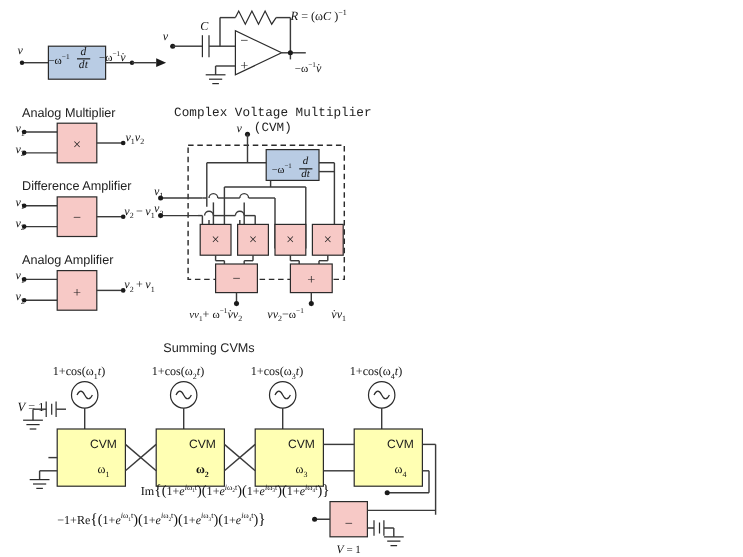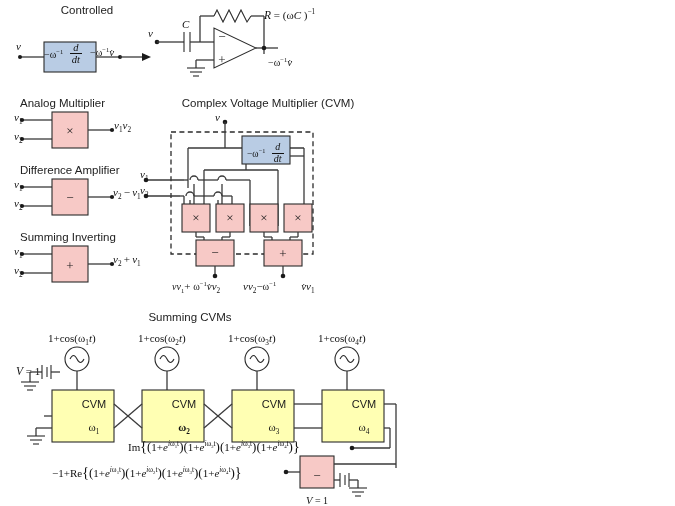--- a/index.html
+++ b/index.html
@@ -19,21 +19,20 @@
   .wire{stroke:#3a3a3a;stroke-width:1.3;fill:none;}
   .thin{stroke:#2b2b2b;stroke-width:1.1;fill:none;}
   .dash{stroke:#2b2b2b;stroke-width:1.3;fill:none;stroke-dasharray:5,3.4;}
   .dot{fill:#1a1a1a;}
   .opsym{font-family:"Liberation Serif",serif;font-size:13px;fill:#1a1a1a;text-anchor:middle;}
 </style>
 </head>
 <body>
 
 <div class="abs ttl" style="left:12px;top:3px;width:150px;">
-  <div>Controlled</div>
 </div>
 
 <div class="abs" style="left:8px;top:32px;">
 <svg width="170" height="50">
   <line class="wire" x1="12" y1="25" x2="36" y2="25"></line>
   <circle class="dot" cx="12" cy="25" r="2"></circle>
   <rect class="blk blue" x="36" y="10" width="52" height="30"></rect>
   <line class="wire" x1="88" y1="25" x2="112" y2="25"></line>
   <circle class="dot" cx="112" cy="25" r="2"></circle>
 </svg>
@@ -124,38 +123,38 @@
   <rect class="blk pink" x="44" y="2" width="36" height="36"></rect>
   <line class="wire" x1="80" y1="20" x2="104" y2="20"></line>
   <circle class="dot" cx="104" cy="20" r="2.1"></circle>
   <text class="opsym" x="62" y="25">−</text>
 </svg>
 </div>
 <div class="abs" style="left:14px;top:174px;"><span class="math">v<sub>1</sub></span></div>
 <div class="abs" style="left:14px;top:193px;"><span class="math">v<sub>2</sub></span></div>
 <div class="abs" style="left:113px;top:182px;"><span class="math">v<sub>2</sub></span><span class="mathn"> − </span><span class="math">v<sub>1</sub></span></div>
 
-<div class="abs ttl" style="left:8px;top:230px;width:150px;text-align:left;padding-left:12px;">Summing Inverting</div>
+<div class="abs ttl" style="left:8px;top:230px;width:150px;text-align:left;padding-left:12px;">Analog Amplifier</div>
 <div class="abs" style="left:8px;top:244px;">
 <svg width="140" height="42">
   <line class="wire" x1="14" y1="10" x2="44" y2="10"></line>
   <line class="wire" x1="14" y1="29" x2="44" y2="29"></line>
   <circle class="dot" cx="14" cy="10" r="2.1"></circle>
   <circle class="dot" cx="14" cy="29" r="2.1"></circle>
   <rect class="blk pink" x="44" y="2" width="36" height="36"></rect>
   <line class="wire" x1="80" y1="20" x2="104" y2="20"></line>
   <circle class="dot" cx="104" cy="20" r="2.1"></circle>
   <text class="opsym" x="62" y="26">+</text>
 </svg>
 </div>
 <div class="abs" style="left:14px;top:241px;"><span class="math">v<sub>1</sub></span></div>
 <div class="abs" style="left:14px;top:260px;"><span class="math">v<sub>2</sub></span></div>
 <div class="abs" style="left:113px;top:249px;"><span class="math">v<sub>2</sub></span><span class="mathn"> + </span><span class="math">v<sub>1</sub></span></div>
 
-<div class="abs ttl" style="left:168px;top:96px;width:200px;">Complex Voltage Multiplier (CVM)</div>
+<div class="abs ttl" style="left:148px;top:96px;width:200px;font-family:Liberation Mono, monospace;">Complex Voltage Multiplier (CVM)</div>
 
 <div class="abs math" style="left:215px;top:111px;">v</div>
 <div class="abs" style="left:140px;top:164px;"><span class="math">v<sub>1</sub></span></div>
 <div class="abs" style="left:140px;top:180px;"><span class="math">v<sub>2</sub></span></div>
 
 <div class="abs" style="left:160px;top:118px;">
 <svg width="165" height="155">
 
   <rect class="dash" x="11" y="14" width="142" height="122"></rect>
 

